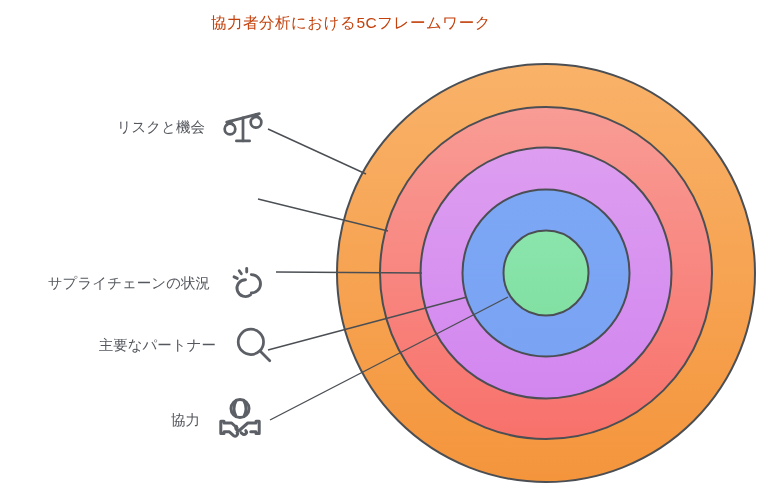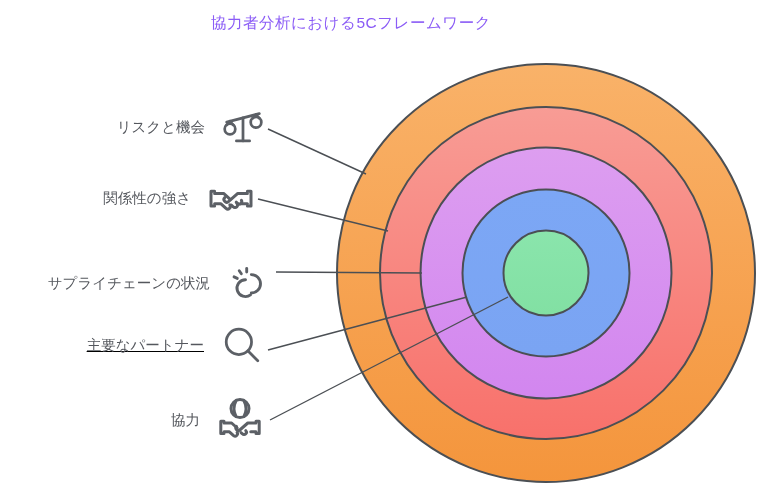--- a/index.html
+++ b/index.html
@@ -3,21 +3,21 @@
 <meta charset="utf-8">
 <style>
   :root{ --stroke:#4b4f54; --icon:#5c6066; --text:#54575d; }
   *{ margin:0; padding:0; box-sizing:border-box; }
   body{ background:#fff; font-family:"Liberation Sans", sans-serif; }
   .stage{
     position:relative; width:768px; height:495px; background:#ffffff; overflow:hidden;
   }
   .title{
     position:absolute; left:0; top:13px; width:702px; text-align:center;
-    font-size:15.5px; font-weight:500; color:#8b5cf6; letter-spacing:.5px;
+    font-size:15.5px; font-weight:500; color:#c2410c; letter-spacing:.5px;
     white-space:nowrap;
   }
   .diagram-svg{ position:absolute; left:0; top:0; }
   .ring{ stroke:var(--stroke); stroke-width:2; }
   .connector{ stroke:var(--stroke); stroke-width:1.4; fill:none; }
   .label-row{
     position:absolute; display:flex; align-items:center; gap:16px;
   }
   .label-text{
     font-size:14.5px; color:var(--text); white-space:nowrap;
@@ -78,46 +78,33 @@
       <path d="M3.1 9.3 L20.9 4.7"></path>
       <path d="M12 7.05 V19.6"></path>
       <path d="M8.4 19.6 H15.6"></path>
       <path d="M4.9 8.9 L3.2 10.9 M4.9 8.9 L6.6 10.9"></path>
       <circle cx="4.9" cy="13.1" r="2.9"></circle>
       <path d="M19.1 5.2 L17.4 7.2 M19.1 5.2 L20.8 7.2"></path>
       <circle cx="19.1" cy="9.4" r="2.9"></circle>
     </svg>
   </div>
 
-  <div class="label-row" style="top:174px; right:513px; height:48px;">
-    <span class="label-text">関係性の強さ</span>
-    <svg class="icon" width="48" height="48" viewBox="0 0 24 24">
-      <path d="M3.8 8.6 H2 V16 H3.8"></path>
-      <path d="M20.2 8.6 H22 V16 H20.2"></path>
-      <path d="M3.8 9.7 H8.3 L11.6 12.7"></path>
-      <path d="M20.2 9.7 h-4.8 l-4.7 4.1 a1.35 1.35 0 0 1 -1.83 -1.98"></path>
-      <path d="M3.8 14.9 h3.2 l2.5 2.3 a1.3 1.3 0 0 0 1.9 -1.75"></path>
-      <path d="M20.2 14.9 h-3"></path>
-      <path d="M12.2 15.6 l0.9 0.8 a1.25 1.25 0 0 0 1.85 -1.7"></path>
-      <path d="M14.6 14.1 l0.8 0.7 a1.25 1.25 0 0 0 1.8 -1.65"></path>
-    </svg>
-  </div>
 
   <div class="label-row" style="top:260px; right:496px; height:46px;">
     <span class="label-text">サプライチェーンの状況</span>
     <svg class="icon" width="46" height="46" viewBox="0 0 24 24">
       <path d="M13.2 7.6 a4.8 4.8 0 0 1 0 9.6"></path>
       <path d="M10.2 10.3 a4.4 4.4 0 1 0 2.6 7.9"></path>
       <path d="M8 7.2 L6.9 5.6"></path>
       <path d="M10.8 6.3 V4.4"></path>
       <path d="M5.9 9.6 L4.2 8.8"></path>
     </svg>
   </div>
 
-  <div class="label-row" style="top:323px; right:504px; height:44px;text-decoration:underline;">
+  <div class="label-row" style="top:323px; right:492px; height:44px;">
     <span class="label-text">主要なパートナー</span>
     <svg class="icon" width="44" height="44" viewBox="0 0 24 24">
       <circle cx="10.3" cy="10.3" r="6.9"></circle>
       <path d="M15.3 15.3 L20.6 20.6"></path>
     </svg>
   </div>
 
   <div class="label-row" style="top:396px; right:504px; height:48px;">
     <span class="label-text">協力</span>
     <svg class="icon" width="48" height="48" viewBox="0 0 24 24">

